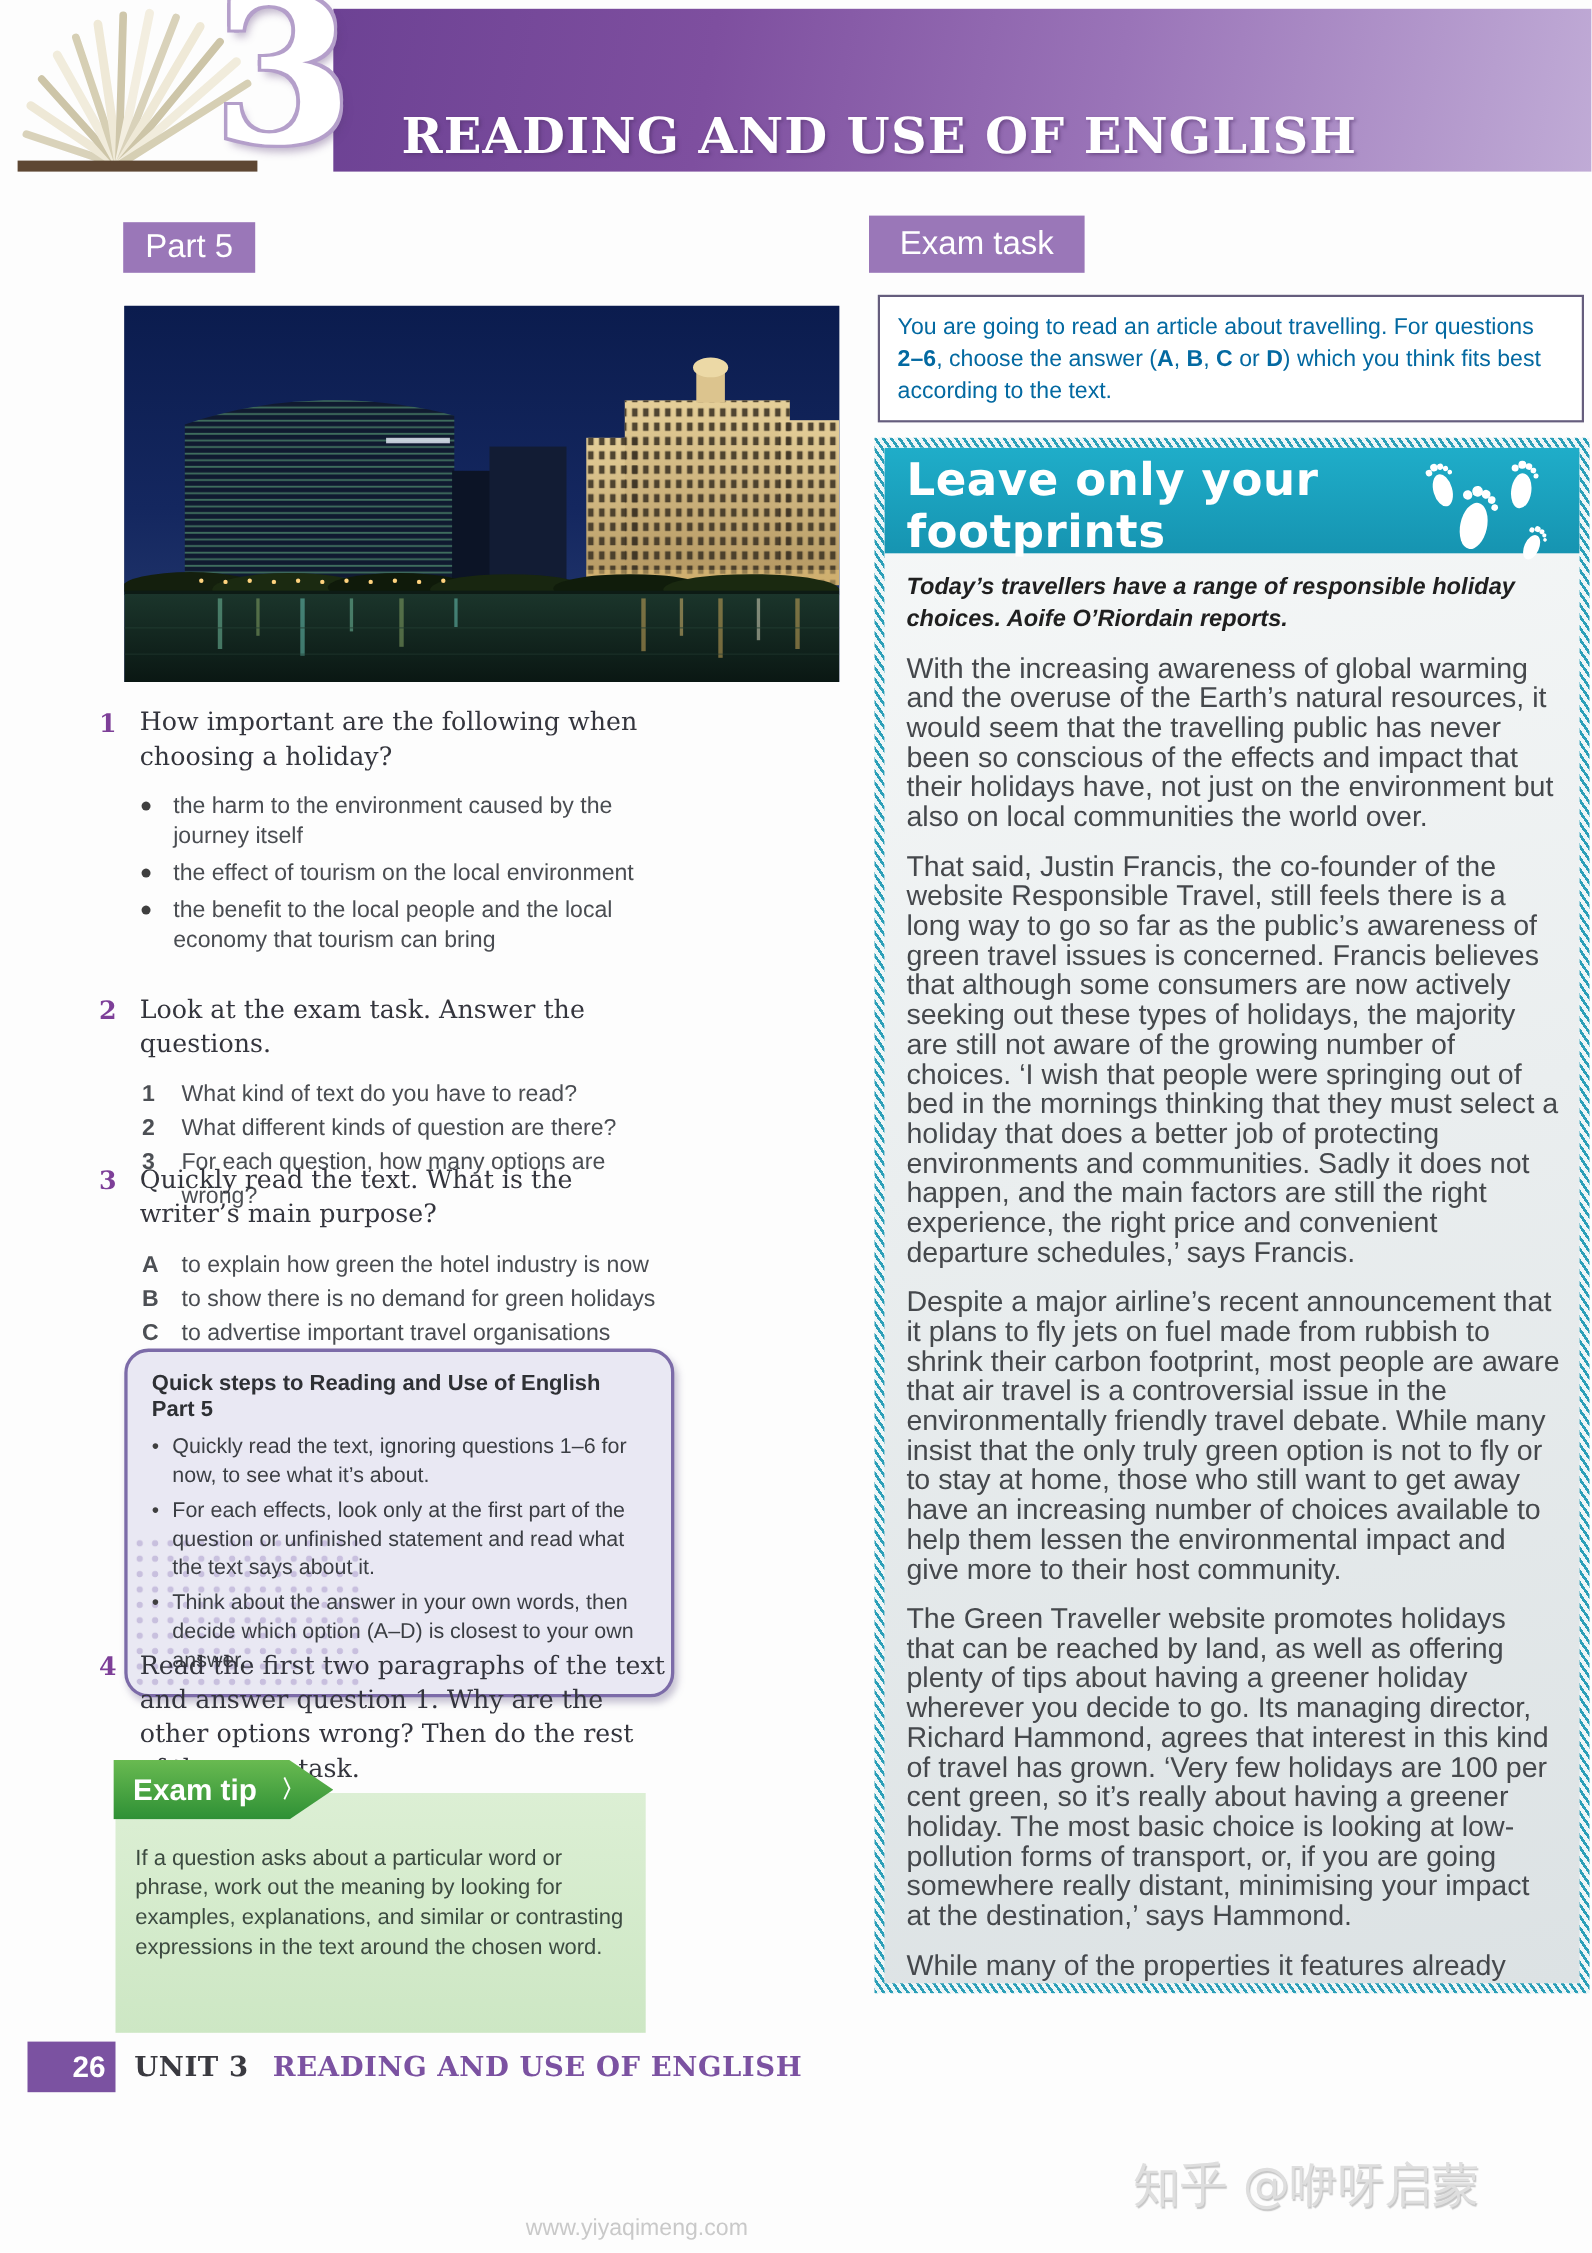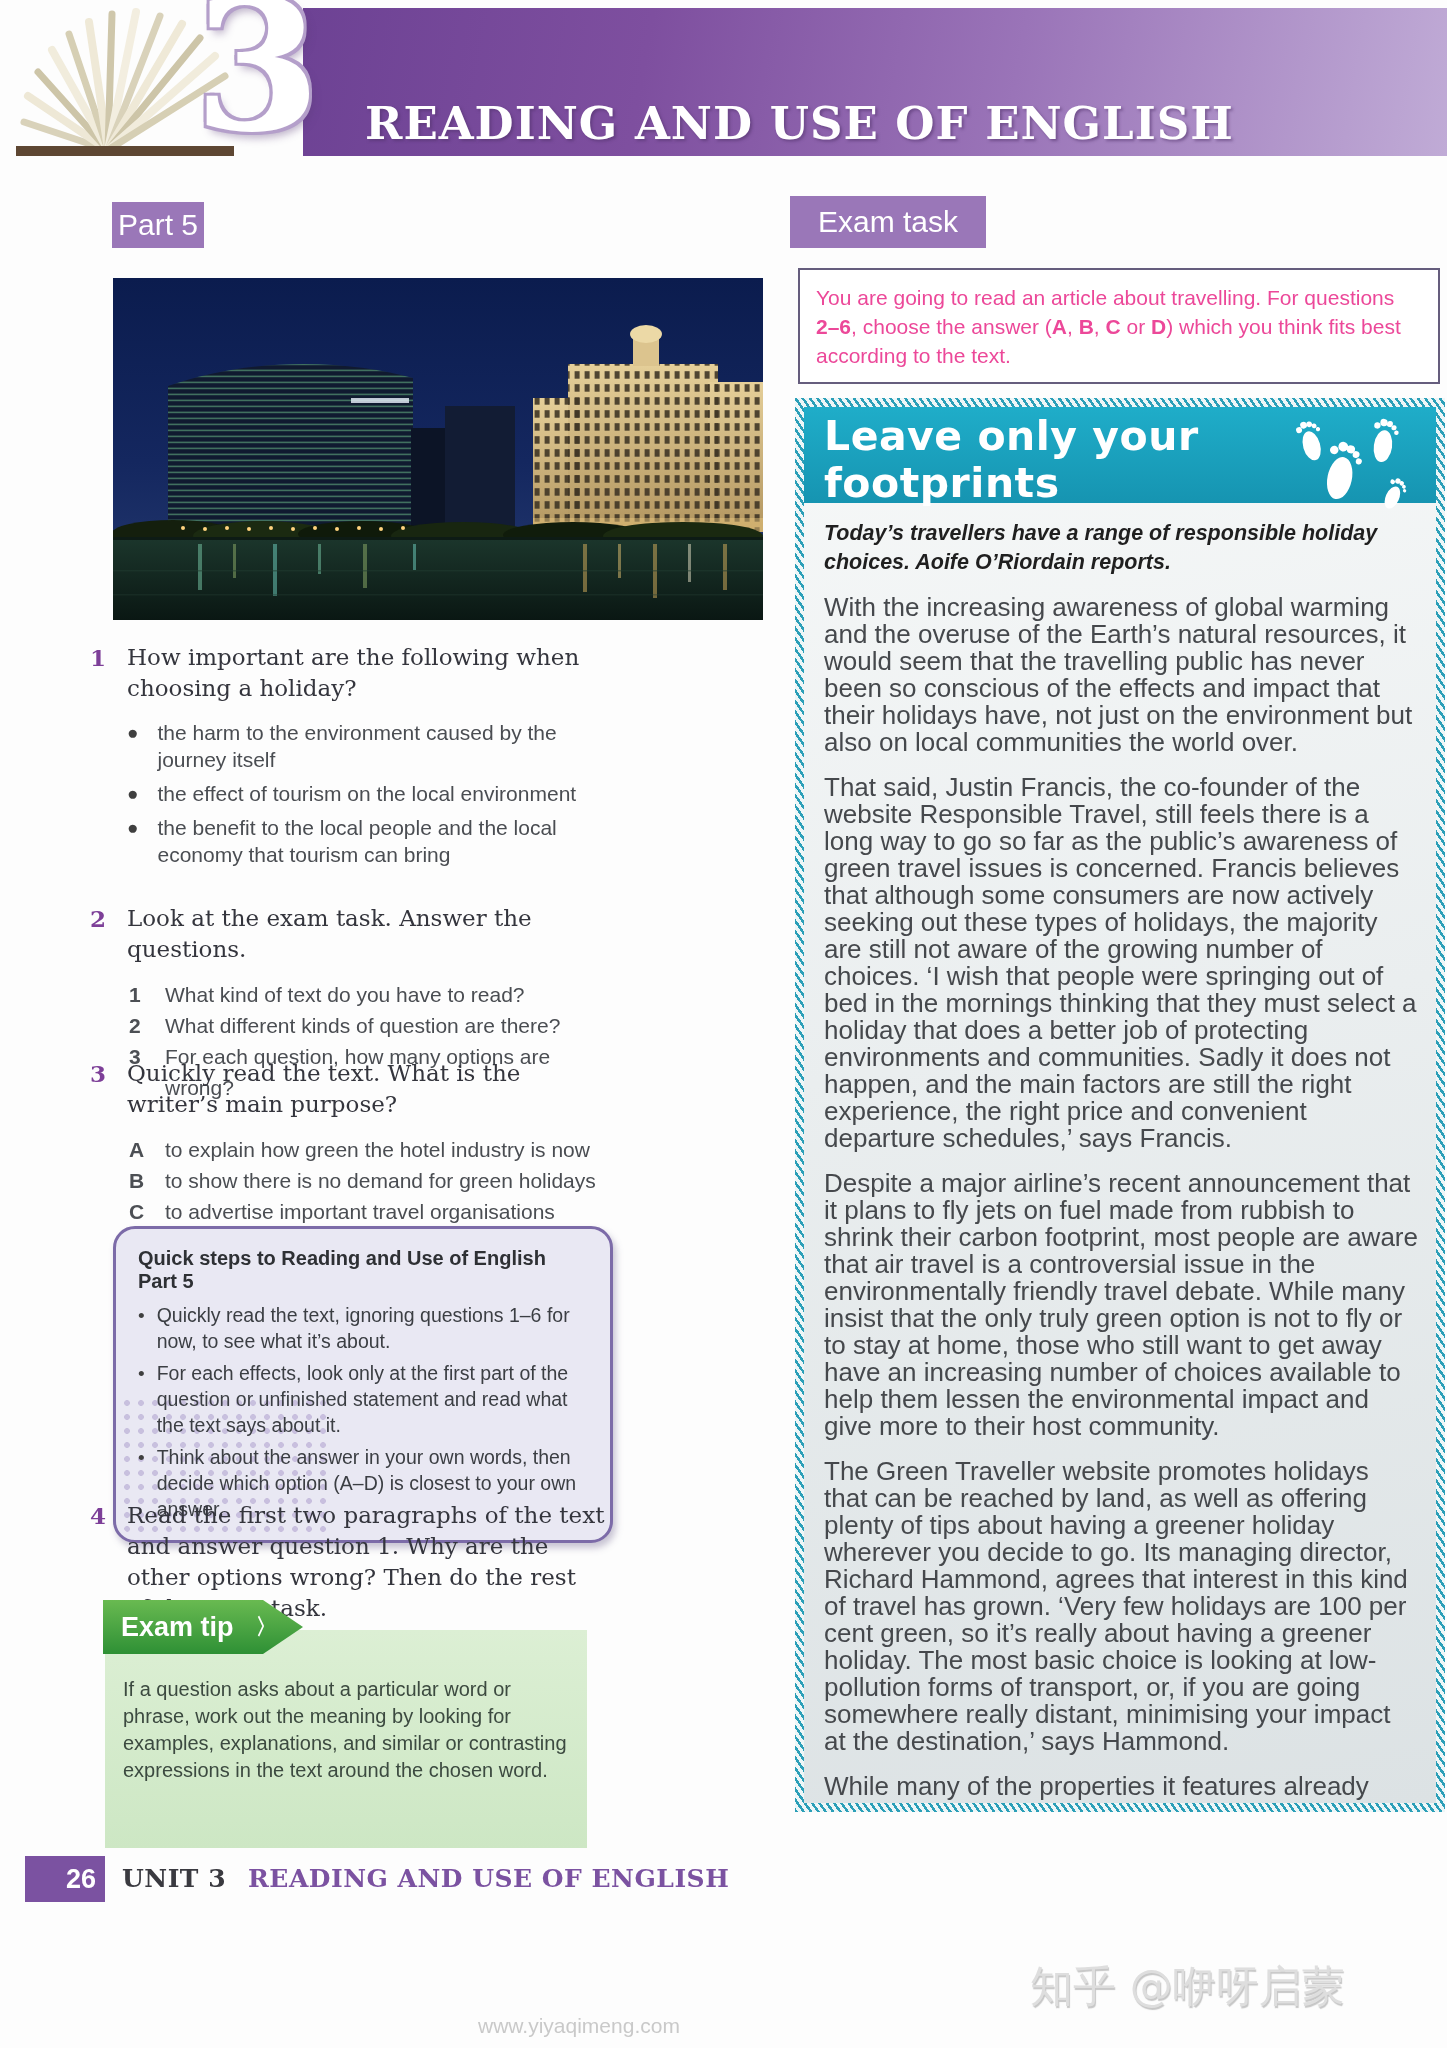--- a/index.html
+++ b/index.html
@@ -13,21 +13,21 @@
     font-family:"DejaVu Serif",serif;font-weight:700;font-size:45px;letter-spacing:1px;
     text-shadow:2px 2px 3px rgba(80,50,105,.55);white-space:nowrap;}
   .book-art{position:absolute;left:8px;top:0;width:330px;height:165px;}
   .unit-number{position:absolute;left:186px;top:-26px;color:#fff;
     font-family:"DejaVu Serif",serif;font-weight:700;font-size:182px;line-height:1;
     text-shadow:3px 3px 0 #b49fca,-3px -3px 0 #b49fca,3px -3px 0 #b49fca,-3px 3px 0 #b49fca,4px 6px 8px rgba(90,60,120,.4);}
 
   
   .label-purple{position:absolute;background:#9a77b8;color:#ffffff;font-size:30px;
     display:flex;align-items:center;justify-content:center;font-family:"Liberation Sans",sans-serif;}
-  #part-label{left:112px;top:202px;width:92px;height:46px;}
+  #part-label{left:112px;top:202px;width:120px;height:46px;}
   #examtask-label{left:790px;top:196px;width:196px;height:52px;}
 
   
   .photo{position:absolute;left:113px;top:278px;width:650px;height:342px;background:#0b1c4e;}
   .photo svg{display:block;width:100%;height:100%;}
 
   
   .ex{position:absolute;left:90px;width:515px;color:#34353d;}
   .ex-row{display:flex;gap:17px;}
   .ex-num{font-family:"DejaVu Serif",serif;font-weight:700;color:#7d3f98;font-size:23px;line-height:31px;min-width:20px;}
@@ -57,21 +57,21 @@
     font-size:20px;line-height:27px;color:#3c4a40;}
   .examtip-label{position:absolute;left:103px;top:1600px;width:182px;height:54px;
     clip-path:polygon(0 0,80% 0,100% 50%,80% 100%,0 100%);
     background:linear-gradient(180deg,#69ba51,#2e9035);color:#fff;font-weight:700;font-size:27px;
     display:flex;align-items:center;padding-left:18px;gap:22px;}
   .examtip-label .chev{font-size:22px;font-weight:700;}
 
   
   .intro-box{position:absolute;left:798px;top:268px;width:606px;height:86px;
     border:2px solid #655d7d;background:#fff;padding:13px 16px;
-    font-size:21px;line-height:29px;color:#ec4899;}
+    font-size:21px;line-height:29px;color:#0369a1;}
 
   
   .article{position:absolute;left:795px;top:398px;width:632px;height:1396px;padding:9px;
     background:repeating-linear-gradient(55deg,#2b9fb8 0 2.5px,#eef6f7 2.5px 6px);}
   .article-inner{width:100%;height:100%;overflow:hidden;
     background:linear-gradient(170deg,#f6f8f8 0%,#eaeeef 45%,#dce2e4 100%);}
   .article-header{position:relative;height:96px;background:linear-gradient(180deg,#1fadc9,#1694b1);}
   .article-title{position:absolute;left:20px;top:6px;color:#fff;font-family:"DejaVu Sans",sans-serif;
     font-weight:700;font-size:41px;line-height:47px;letter-spacing:.5px;}
   .footprints{position:absolute;right:26px;top:2px;width:132px;height:108px;}

